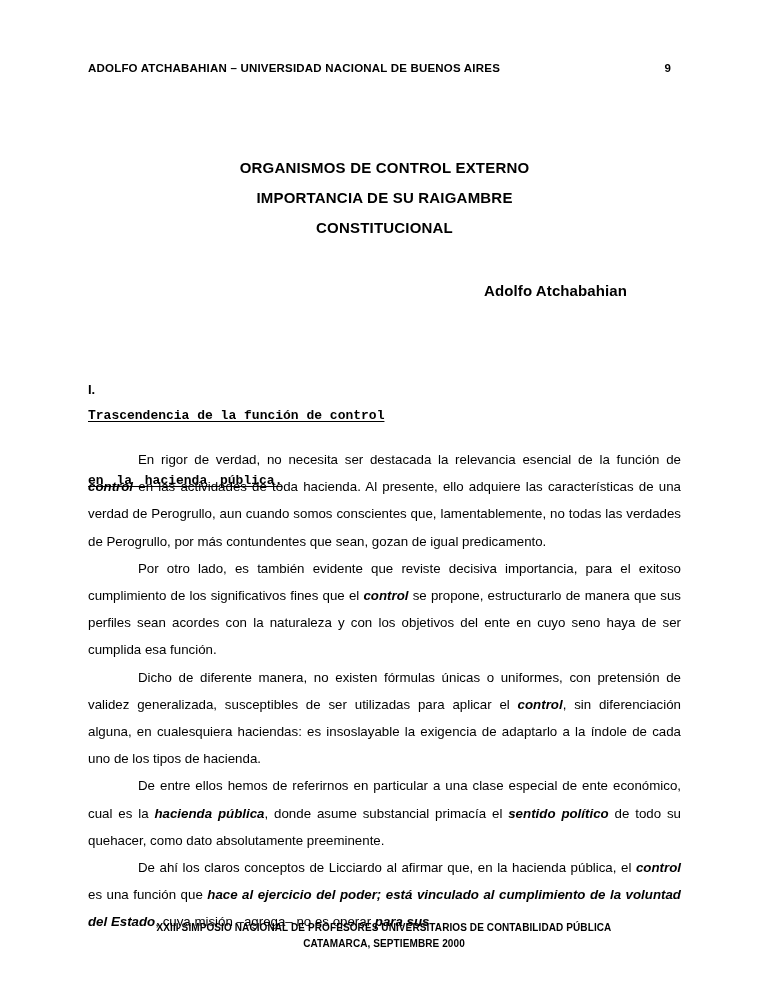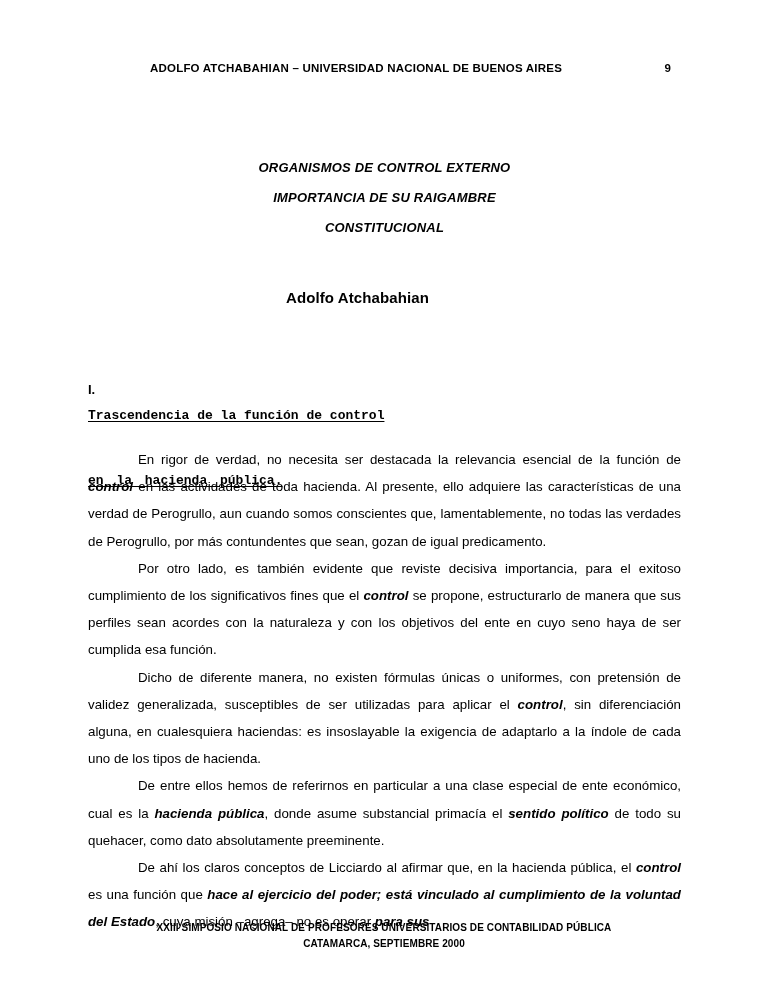--- a/index.html
+++ b/index.html
@@ -29,53 +29,51 @@
     width: 593px;
     height: 20px;
     display: flex;
     align-items: baseline;
   }
   .running-head-title {
     font-size: 11.5px;
     font-weight: bold;
     letter-spacing: 0.2px;
     white-space: nowrap;
-    margin-left: 62px;
   }
   .running-head-page {
     font-size: 11.5px;
     font-weight: bold;
     margin-left: auto;
     padding-right: 10px;
   }
 
   
   .doc-title {
     position: absolute;
     left: 88px;
     top: 153px;
     width: 593px;
     text-align: center;
   }
   .doc-title .tline {
-    font-size: 13px;
+    font-size: 15px;
     font-weight: bold;
     line-height: 30px;
     letter-spacing: 0.2px;
     white-space: nowrap;
-    font-style: italic;
   }
 
   
   .byline {
     position: absolute;
     left: 88px;
-    top: 289px;
+    top: 282px;
     width: 593px;
-    text-align: center;
+    text-align: right;
     padding-right: 54px;
     box-sizing: border-box;
     font-size: 15px;
     font-weight: bold;
     letter-spacing: 0.1px;
   }
 
   
   .section-heading {
     position: absolute;

